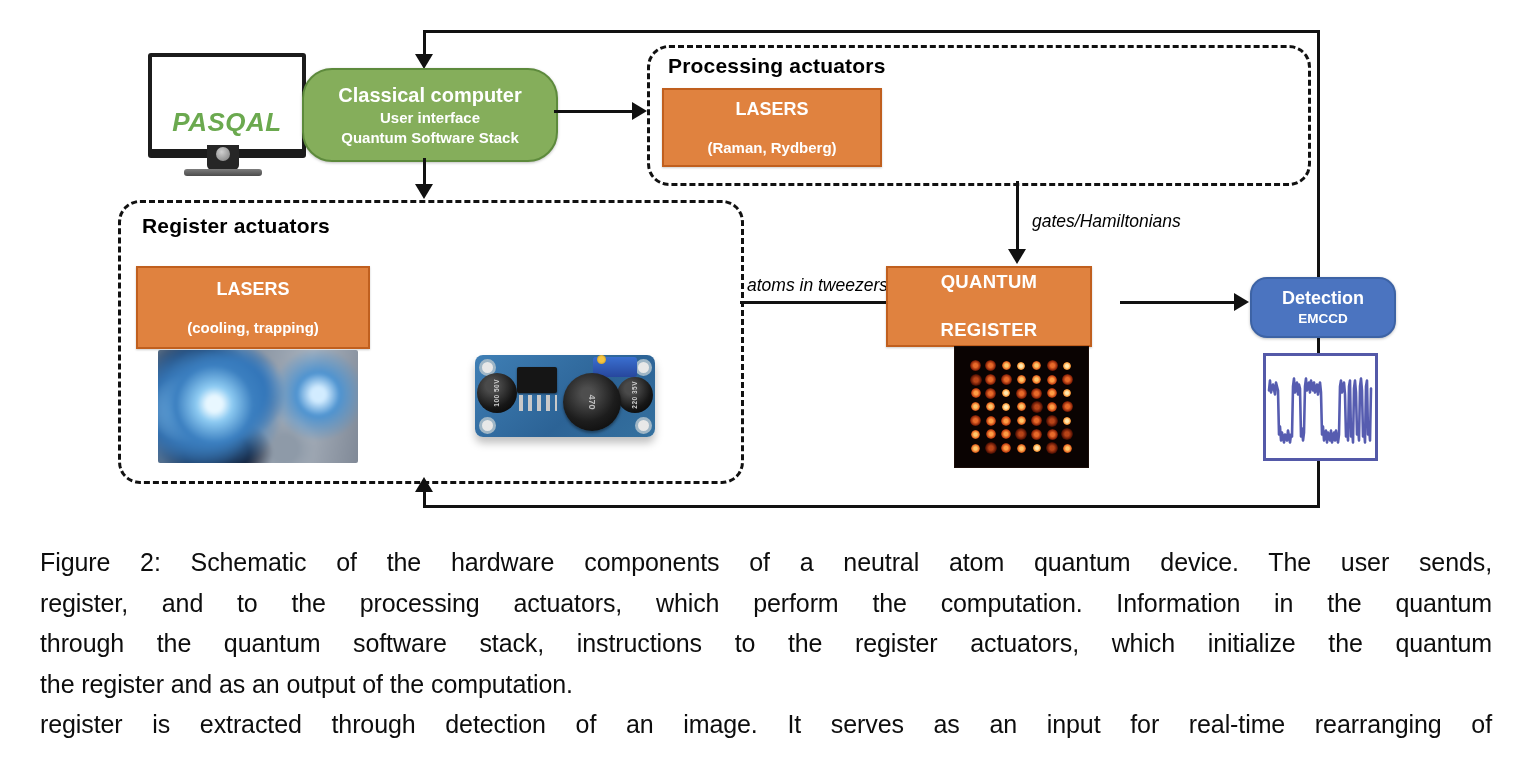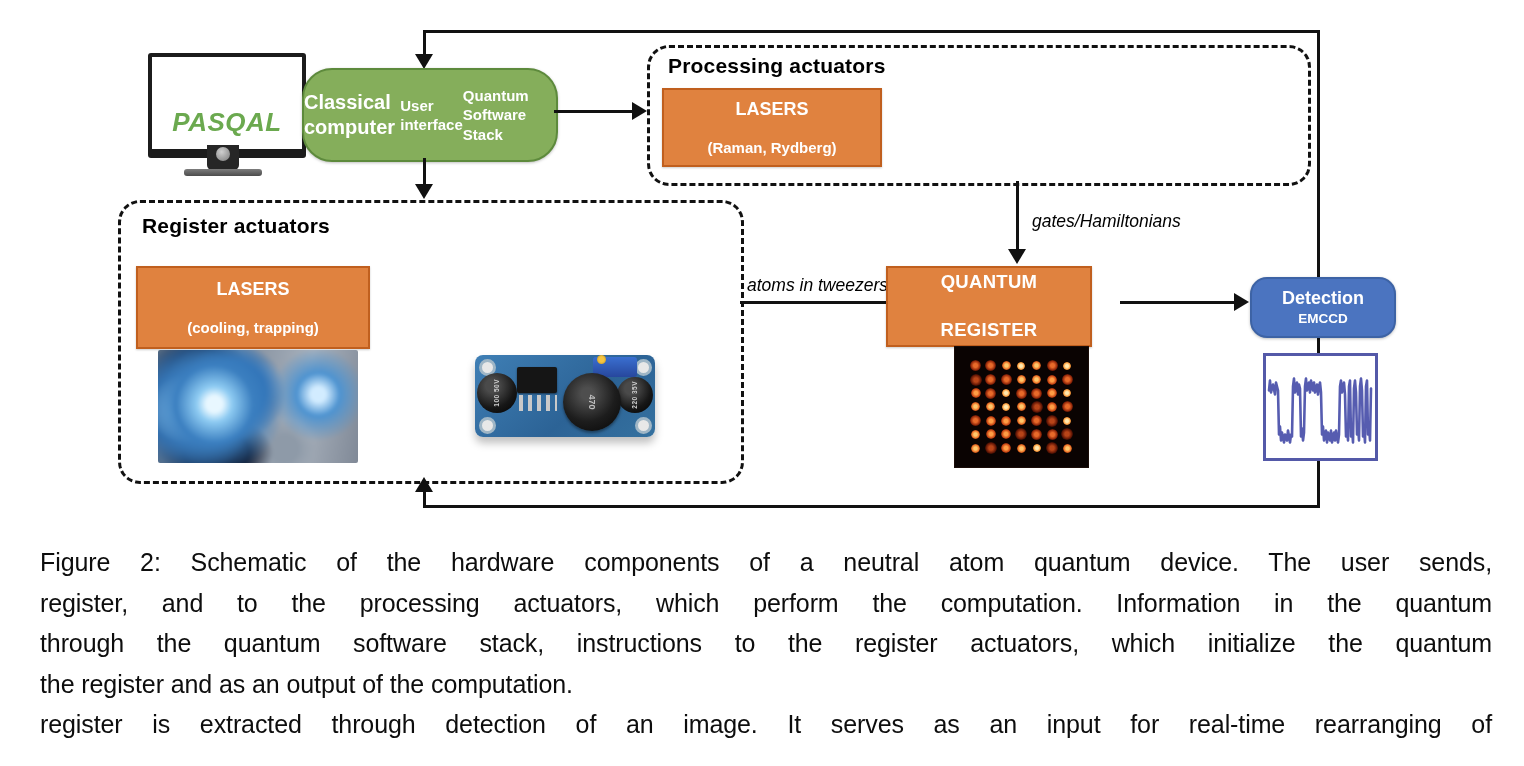--- a/index.html
+++ b/index.html
@@ -12,21 +12,21 @@
   .vline{position:absolute;width:3px;background:#111;}
   .arrow-right{position:absolute;width:0;height:0;border-left:15px solid #111;border-top:9px solid transparent;border-bottom:9px solid transparent;}
   .arrow-down{position:absolute;width:0;height:0;border-top:15px solid #111;border-left:9px solid transparent;border-right:9px solid transparent;}
   .arrow-up{position:absolute;width:0;height:0;border-bottom:15px solid #111;border-left:9px solid transparent;border-right:9px solid transparent;}
   
   .dashed-box{position:absolute;border:3.5px dashed #111;border-radius:22px;background:transparent;}
   .section-label{position:absolute;font-size:21px;font-weight:600;color:#000;letter-spacing:.2px;}
   
   .obox{position:absolute;background:#E0823F;border:2.5px solid #C05F1E;display:flex;flex-direction:column;align-items:center;justify-content:center;box-shadow:0 1px 2px rgba(0,0,0,.2);gap:17px;}
   .bbox{position:absolute;background:#4B74C0;border:2px solid #3D63A5;border-radius:30px;display:flex;flex-direction:column;align-items:center;justify-content:center;box-shadow:0 1px 3px rgba(0,0,0,.25);}
-  .gbox{position:absolute;background:#85AE5B;border:2.5px solid #5D8A3C;border-radius:30px;display:flex;flex-direction:row;align-items:center;justify-content:center;box-shadow:0 1px 3px rgba(0,0,0,.25);}
+  .gbox{position:absolute;background:#85AE5B;border:2.5px solid #5D8A3C;border-radius:30px;display:flex;flex-direction:column;align-items:center;justify-content:center;box-shadow:0 1px 3px rgba(0,0,0,.25);}
   .box-title{font-weight:bold;color:#fff;font-size:18px;line-height:1.25;}
   .box-sub{font-weight:bold;color:#fff;font-size:15px;line-height:1.3;}
   .flow-label{position:absolute;font-style:italic;font-size:17.5px;color:#000;white-space:nowrap;}
   
   .monitor-frame{position:absolute;left:148px;top:53px;width:150px;height:92px;background:#fff;border:4px solid #1c1c1c;border-bottom:9px solid #1c1c1c;border-radius:3px;display:flex;align-items:center;justify-content:center;}
   .pasqal{font-size:26px;font-weight:bold;font-style:italic;color:#6BA94F;letter-spacing:.5px;margin-top:39px;}
   .monitor-neck{position:absolute;left:207px;top:145px;width:32px;height:25px;background:#262626;border-radius:0 0 5px 5px;display:flex;align-items:flex-start;justify-content:center;}
   .monitor-neck-hole{width:14px;height:14px;margin-top:2px;border-radius:50%;background:radial-gradient(circle at 40% 35%, #cfcfcf, #7a7a7a);}
   .monitor-base{position:absolute;left:184px;top:169px;width:78px;height:7px;background:linear-gradient(#7d7d7d,#4c4c4c);border-radius:3px;}
   

